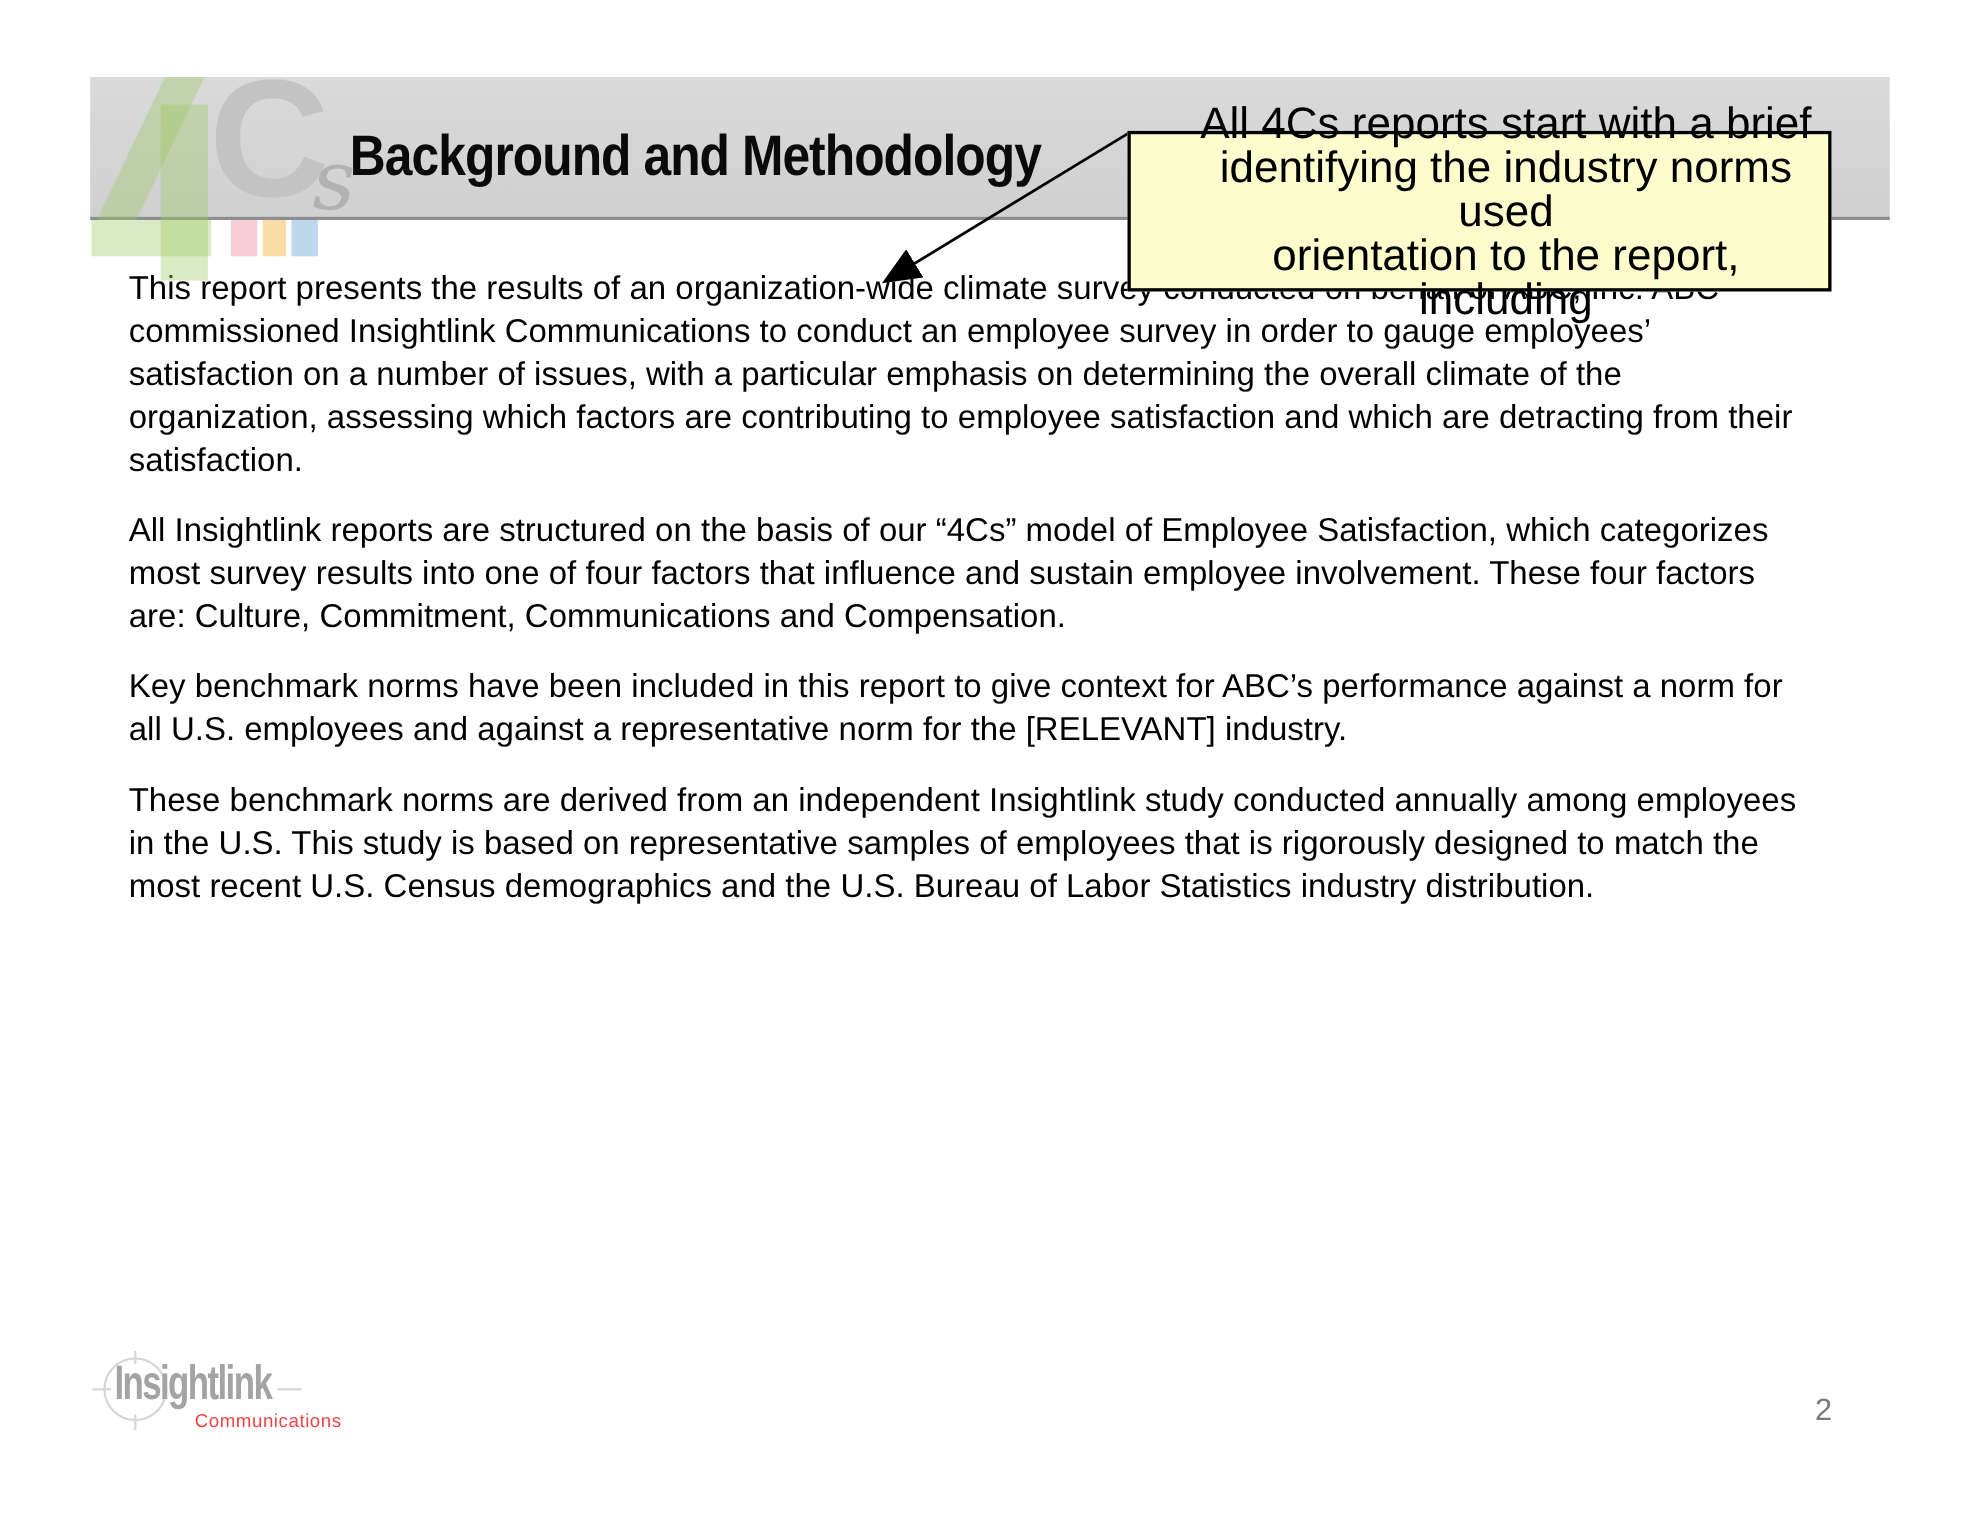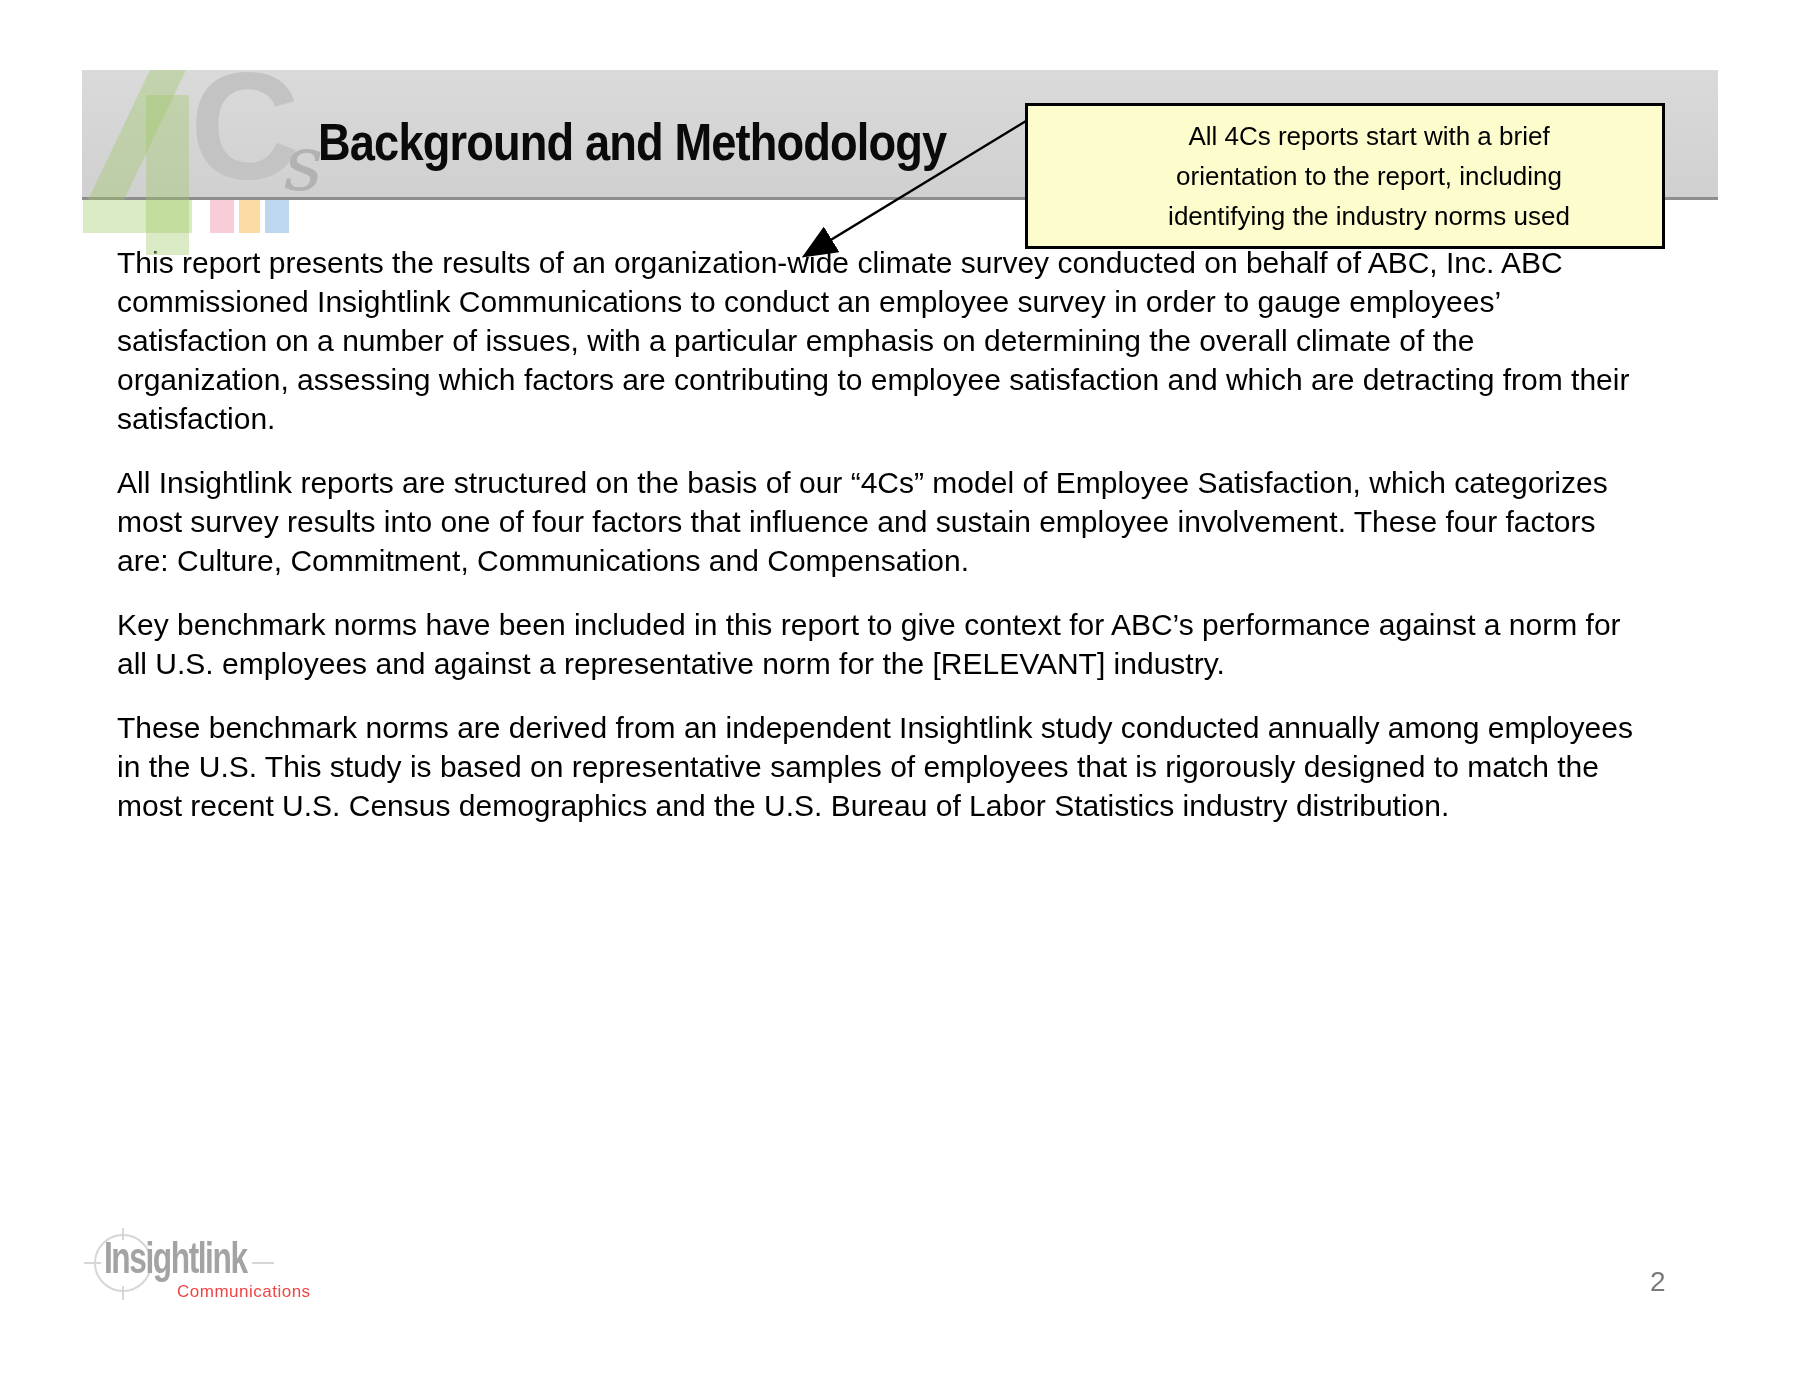--- a/index.html
+++ b/index.html
@@ -33,24 +33,24 @@
     z-index:5; pointer-events:none;
   }
   
   .title {
     position:absolute; left:318px; top:112px; margin:0; z-index:6;
     font-size:52px; font-weight:bold; letter-spacing:-1px; color:#0a0a0a;
     transform:scaleX(0.87); transform-origin:left top; white-space:nowrap;
   }
   
   .callout {
-    position:absolute; left:1025px; top:103px; width:640px; height:146px;
+    position:absolute; left:1025px; top:119px; width:640px; height:146px;
     box-sizing:border-box; background:#fcfccc; border:3px solid #000000;
     display:flex; flex-direction:column; justify-content:center;
-    text-align:center; font-size:26px; line-height:40px; color:#000;
+    text-align:center; font-size:40px; line-height:40px; color:#000;
     z-index:6;
     padding-left:48px;
   }
   
   .body {
     position:absolute; left:117px; top:243px; width:1520px; z-index:4;
     font-size:30px; line-height:39px; color:#000;
   }
   .body p { margin:0 0 25px 0; }
   
@@ -104,22 +104,22 @@
       <line x1="252" y1="1263" x2="274" y2="1263"></line>
       <line x1="123" y1="1228" x2="123" y2="1240"></line>
       <line x1="123" y1="1286" x2="123" y2="1300"></line>
     </g>
   </svg>
 
   <h1 class="title">Background and Methodology</h1>
 
   <div class="callout">
     <div>All 4Cs reports start with a brief</div>
+    <div>identifying the industry norms used</div>
     <div>orientation to the report, including</div>
-    <div>identifying the industry norms used</div>
   </div>
 
   <div class="body">
     <p>This report presents the results of an organization-wide climate survey conducted on behalf of ABC, Inc. ABC commissioned Insightlink Communications to conduct an employee survey in order to gauge employees’ satisfaction on a number of issues, with a particular emphasis on determining the overall climate of the organization, assessing which factors are contributing to employee satisfaction and which are detracting from their satisfaction.</p>
     <p>All Insightlink reports are structured on the basis of our “4Cs” model of Employee Satisfaction, which categorizes most survey results into one of four factors that influence and sustain employee involvement. These four factors are: Culture, Commitment, Communications and Compensation.</p>
     <p>Key benchmark norms have been included in this report to give context for ABC’s performance against a norm for all U.S. employees and against a representative norm for the [RELEVANT] industry.</p>
     <p>These benchmark norms are derived from an independent Insightlink study conducted annually among employees in the U.S. This study is based on representative samples of employees that is rigorously designed to match the most recent U.S. Census demographics and the U.S. Bureau of Labor Statistics industry distribution.</p>
   </div>
 
   <div class="brand">Insightlink</div>

